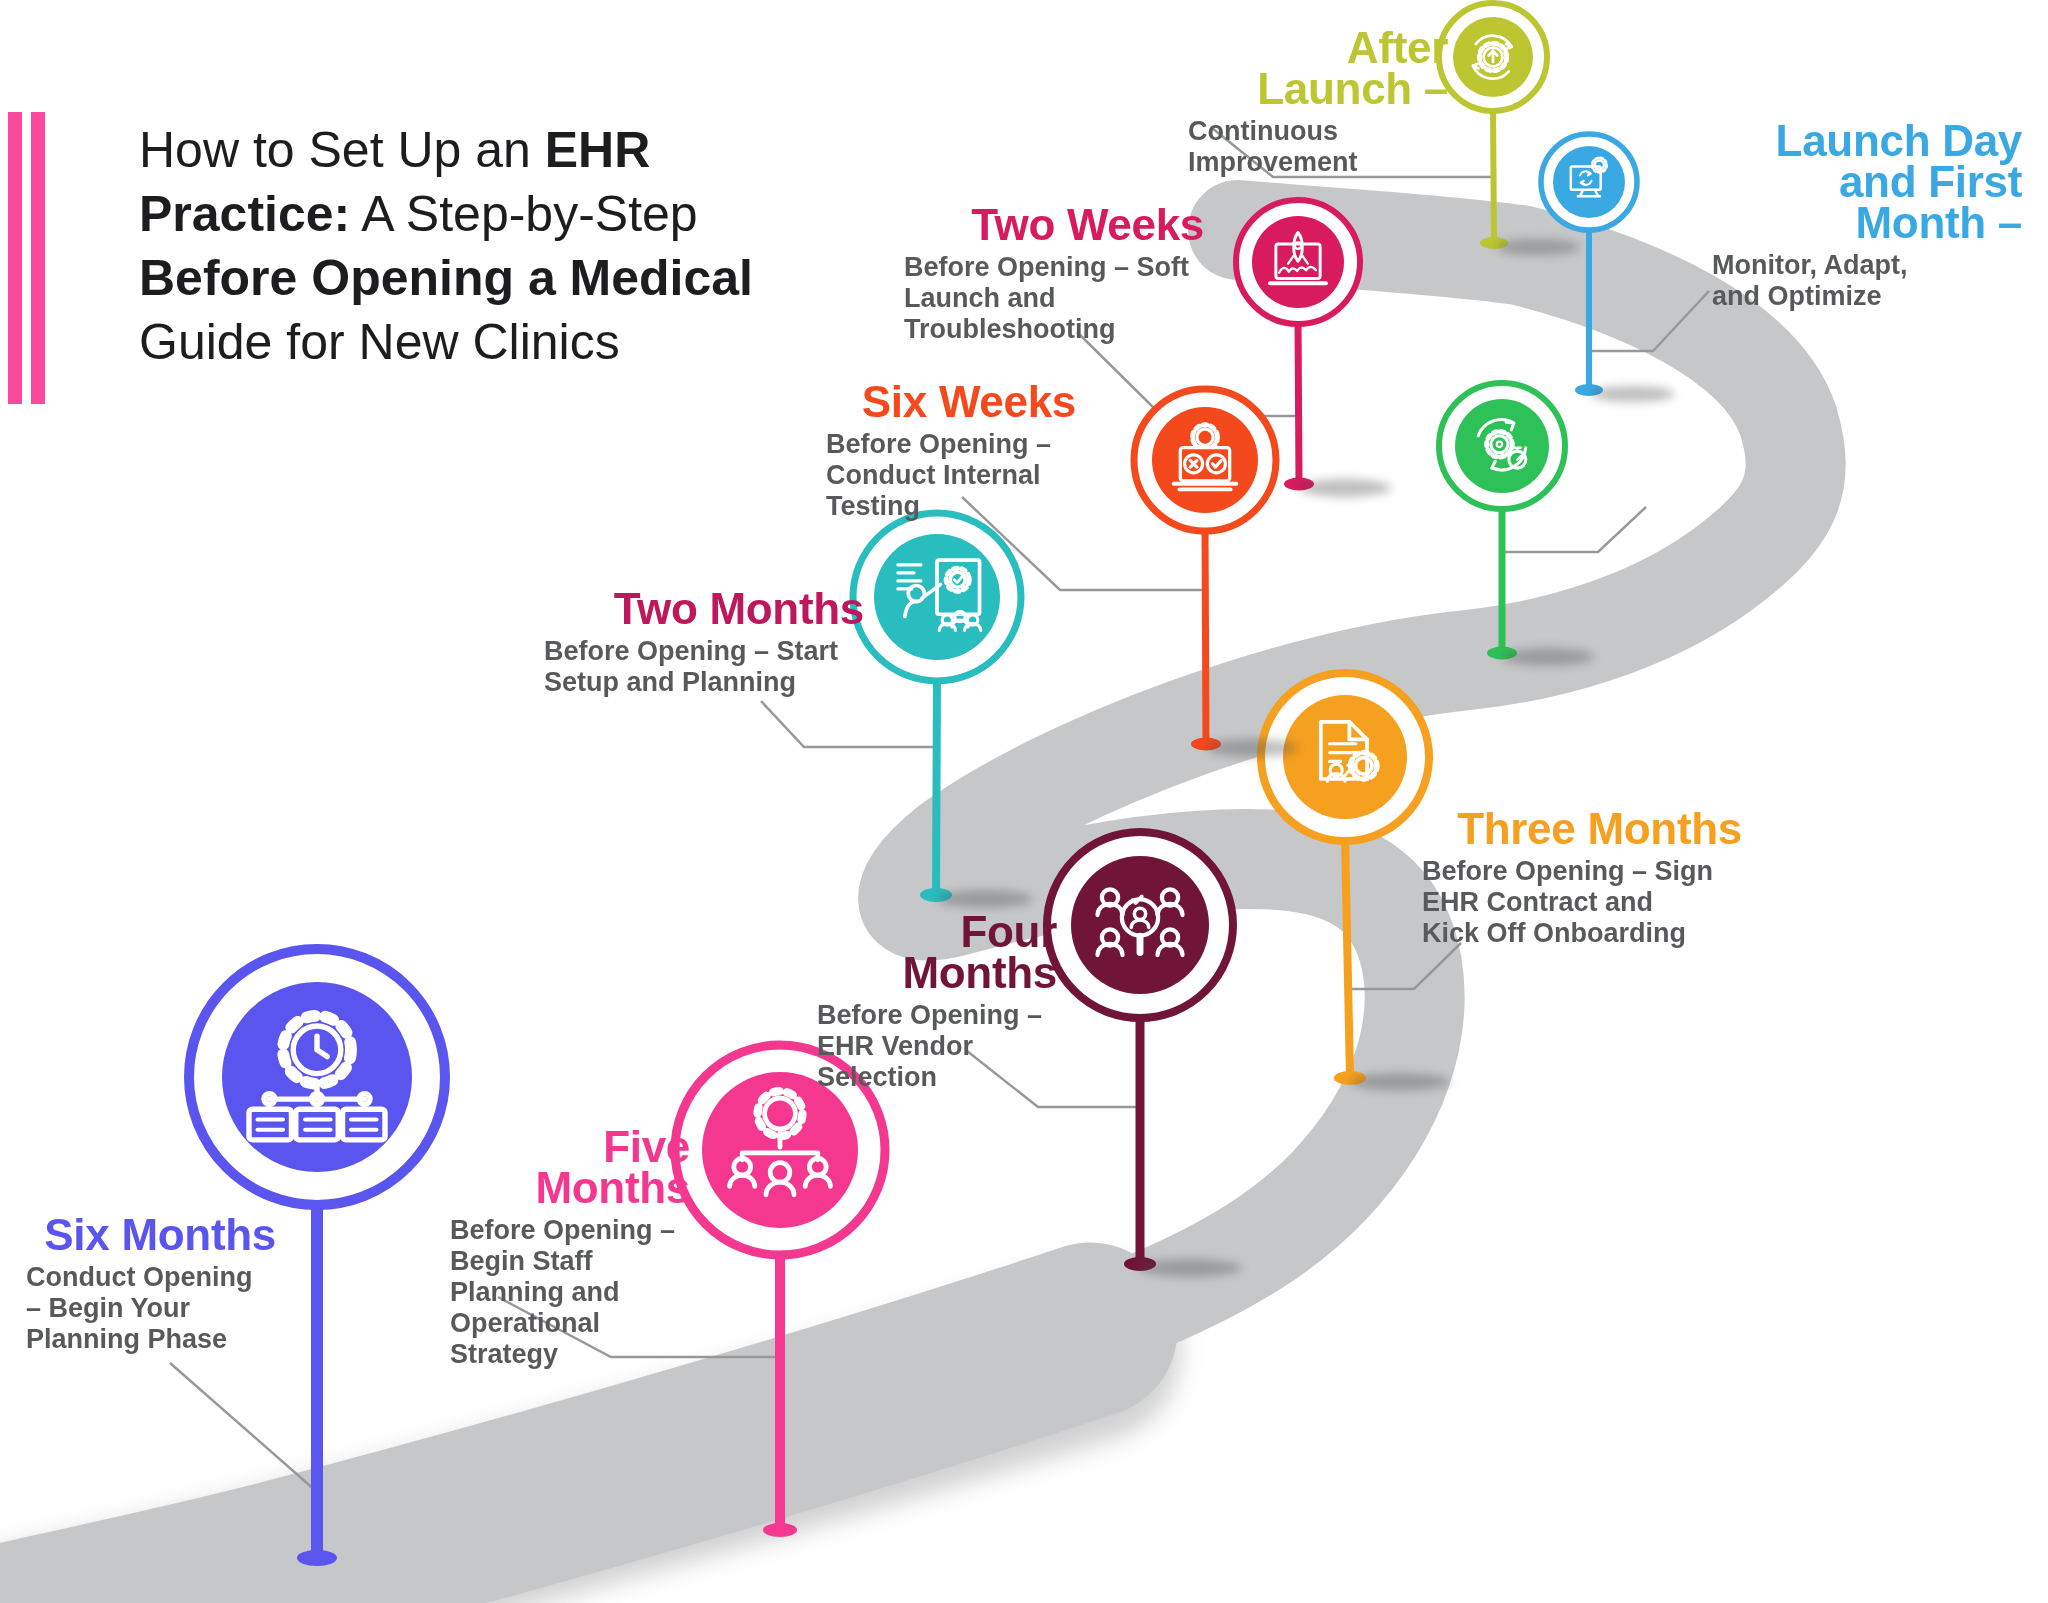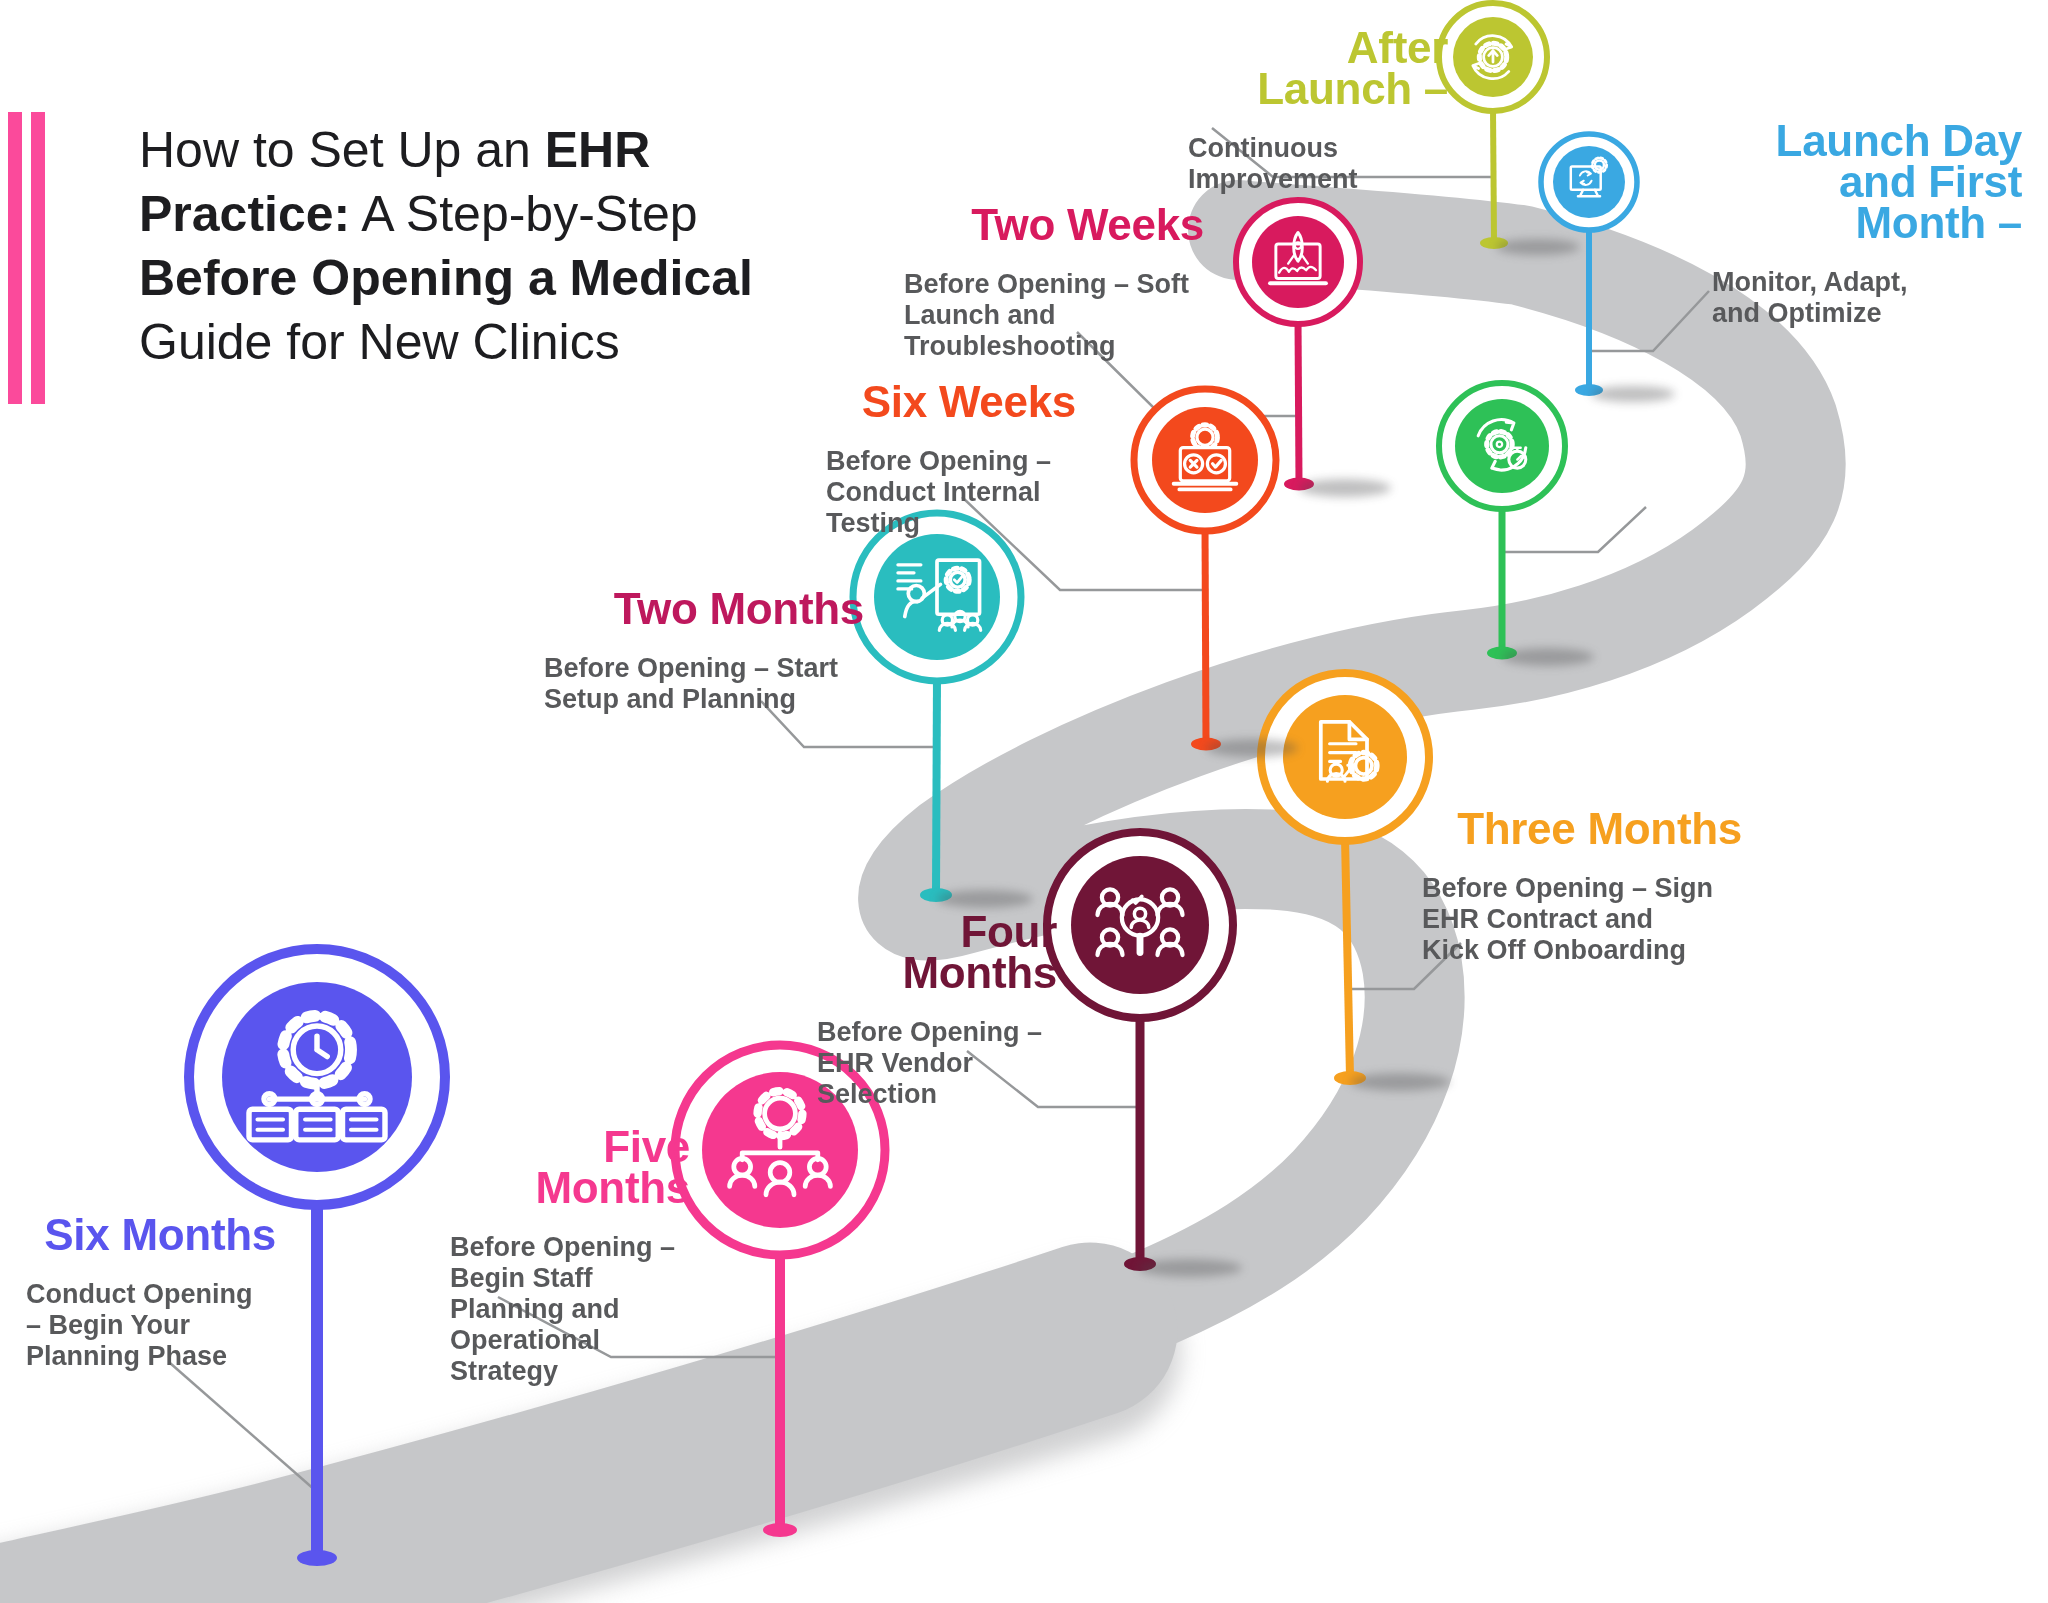--- a/index.html
+++ b/index.html
@@ -7,21 +7,21 @@
     position:relative;width:2048px;height:1603px;overflow:hidden;background:#ffffff;
     font-family:"Liberation Sans", sans-serif;
   }
   #road-svg{position:absolute;left:0;top:0;}
   .title-block{position:absolute;left:103px;top:118px;color:#1d1d20;
     font-size:50px;line-height:64px;font-weight:400;letter-spacing:0px;margin-left:36px;}
   .title-block b{font-weight:700;}
   .bar{position:absolute;top:112px;width:14px;height:292px;background:#fb4a9b;}
   .label{position:absolute;}
   .label .h{font-size:44px;font-weight:700;line-height:41px;letter-spacing:-0.3px;text-align:right;}
-  .label .b{margin-top:24px;font-size:27px;font-weight:700;color:#58595b;line-height:31px;}
+  .label .b{margin-top:7px;font-size:27px;font-weight:700;color:#58595b;line-height:31px;}
   .c-purple{color:#5a55ee}.c-pink{color:#f5388f}.c-maroon{color:#701537}
   .c-orange{color:#f6a01f}.c-teal{color:#be185d}.c-red{color:#f3491d}
   .c-green{color:#2ec157}.c-crimson{color:#d81a5e}.c-lime{color:#bcc631}.c-blue{color:#3aa8e2}
 </style>
 </head>
 <body>
 
 <div id="canvas">
 
   <div class="bar" style="left:8px"></div>

